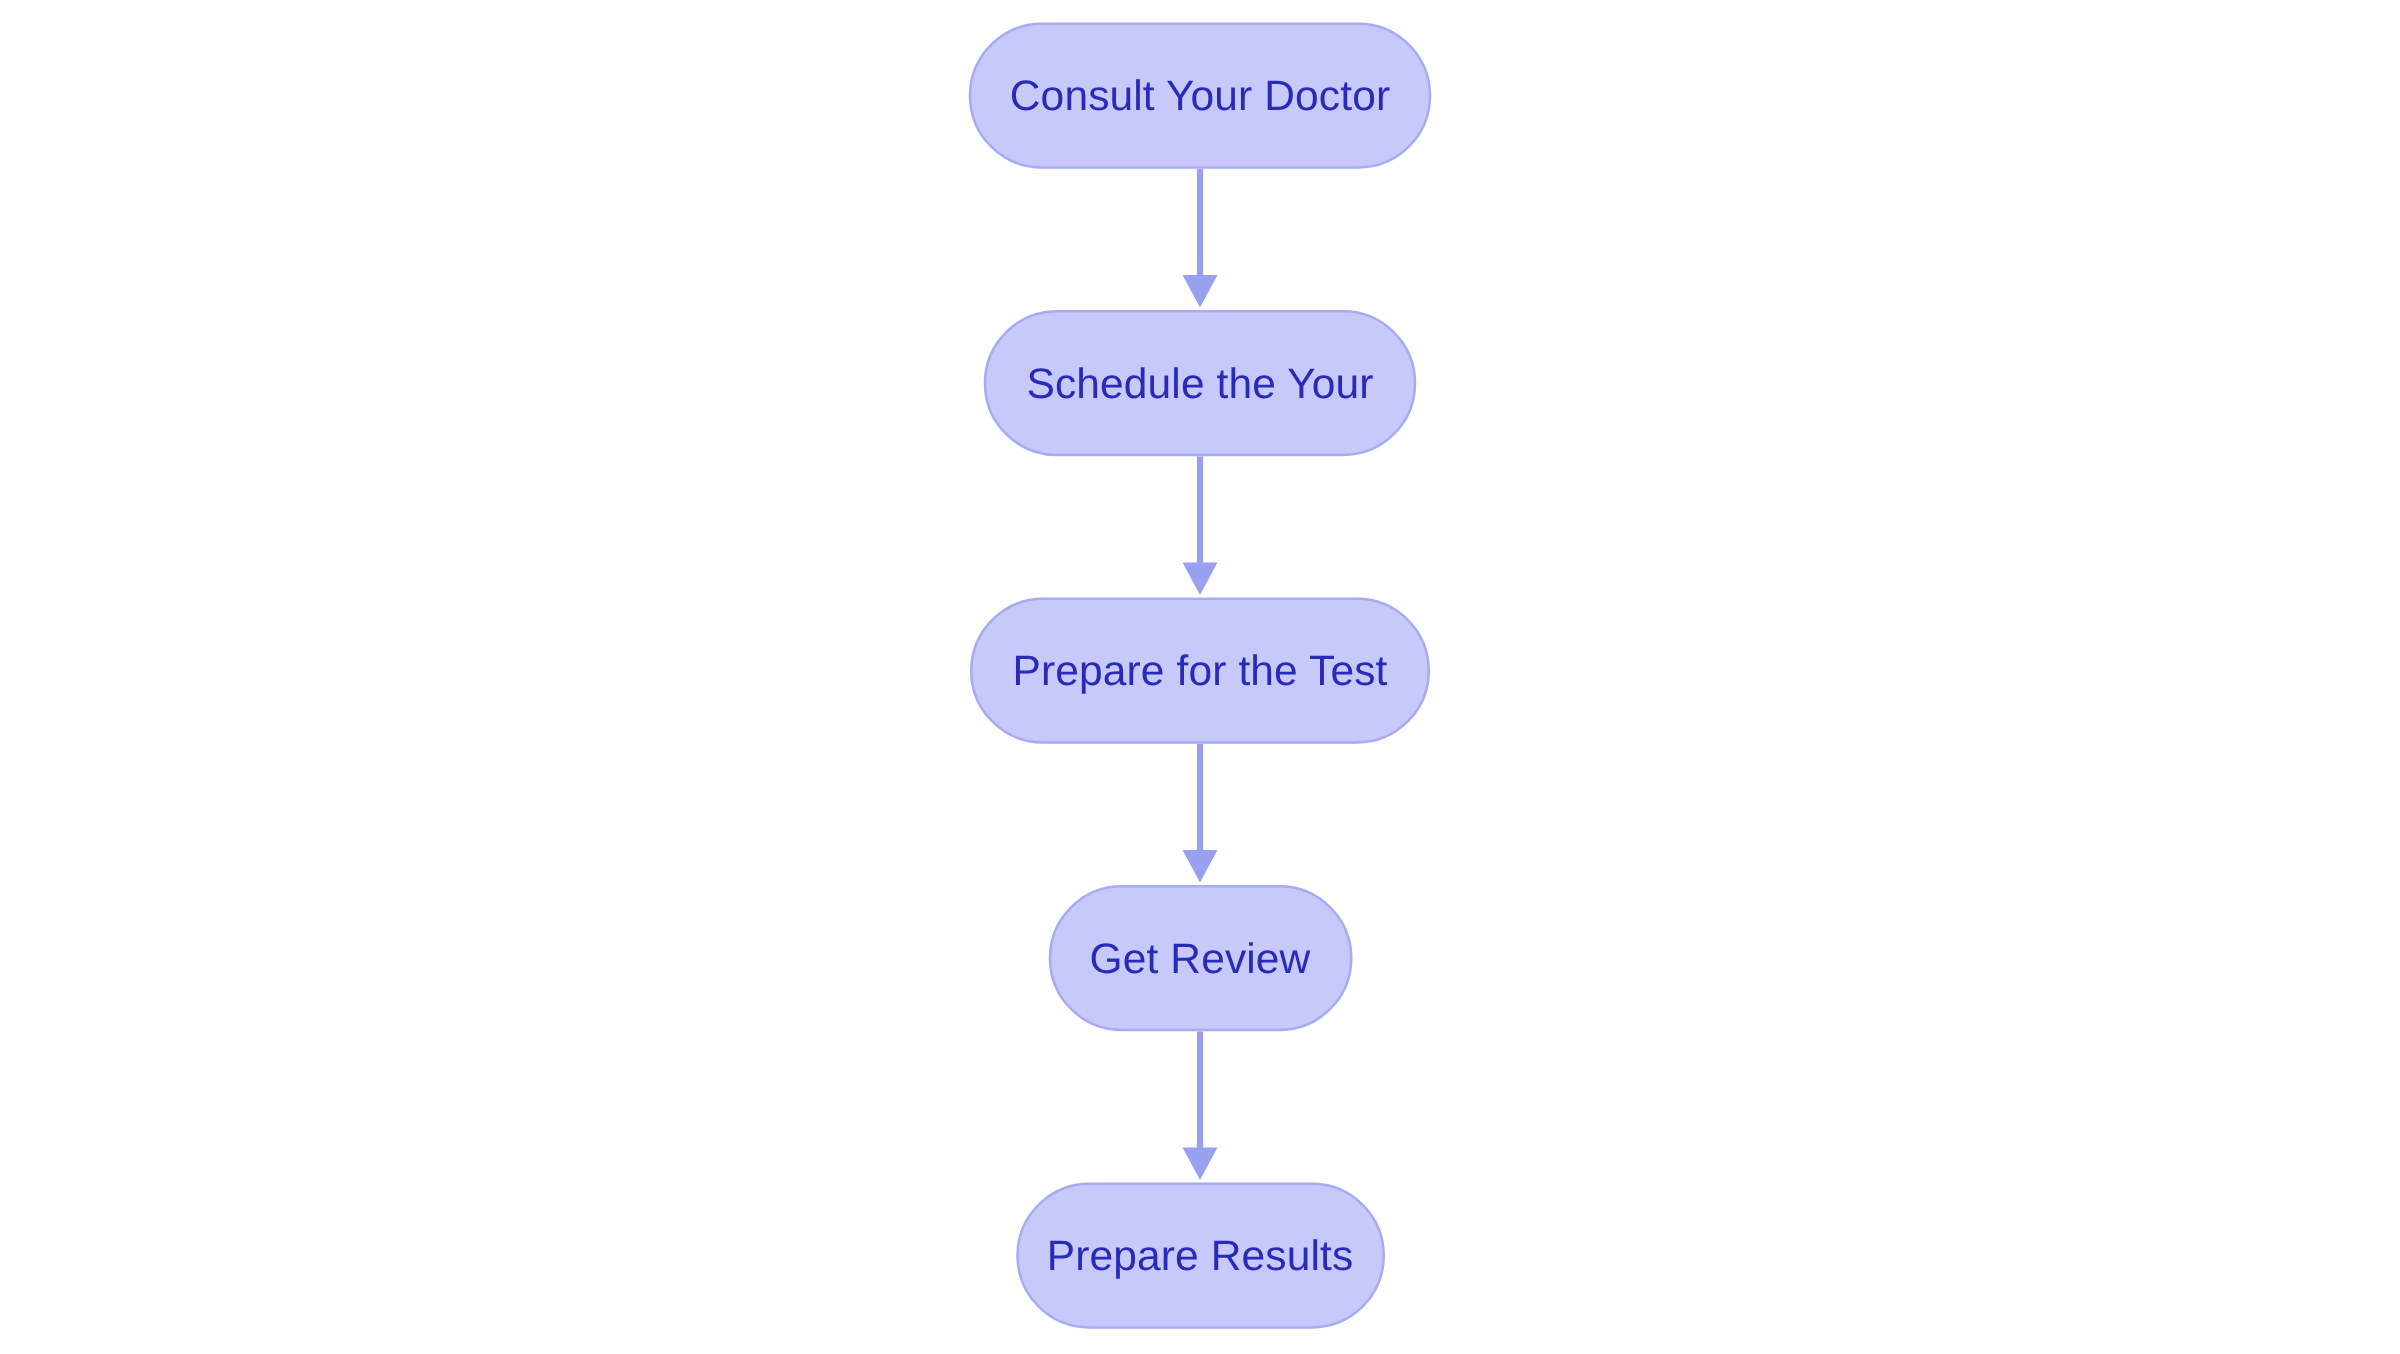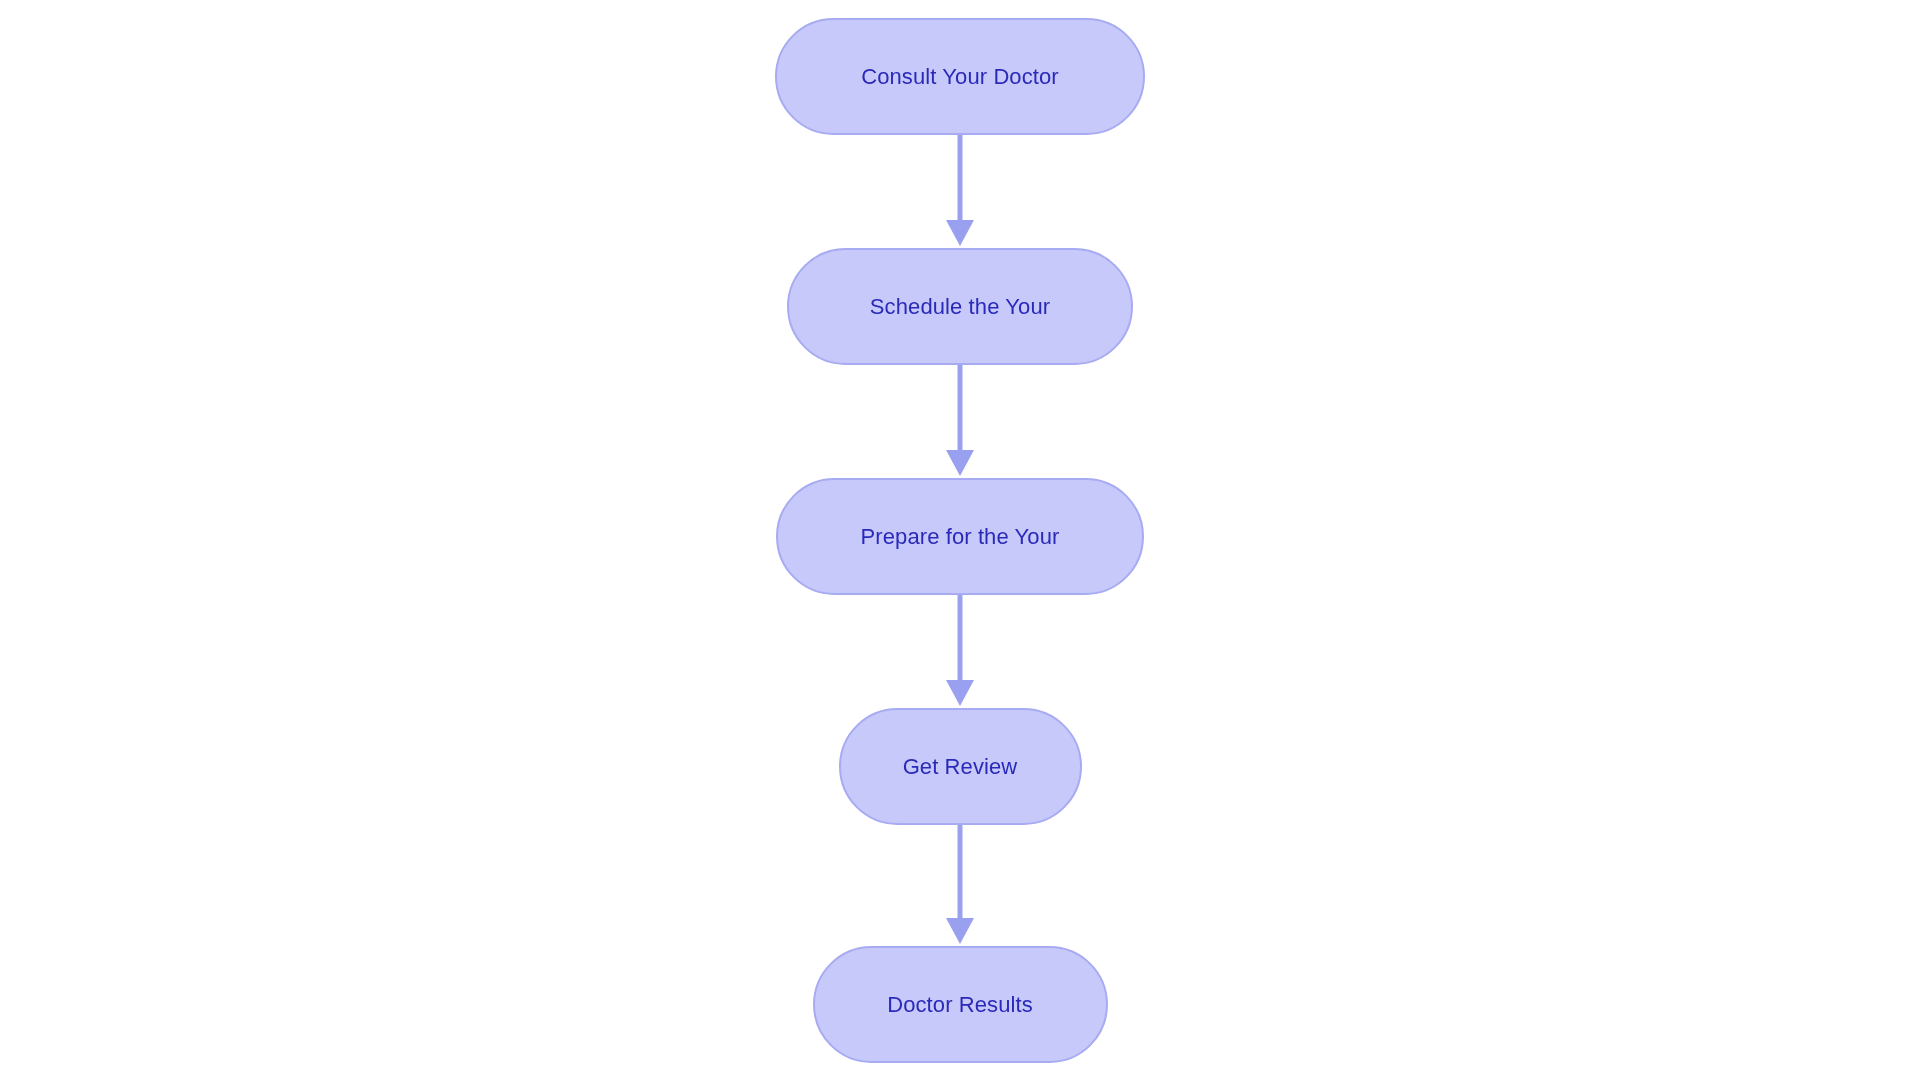--- a/index.html
+++ b/index.html
@@ -41,21 +41,21 @@
     justify-content: center;
     background: #c7c9fa;
     border: 2px solid #a7abf2;
     border-radius: 9999px;
     height: 117px;
     white-space: nowrap;
     flex: 0 0 auto;
   }
   .flow-node-label {
     color: #2a2ab8;
-    font-size: 22px;
+    font-size: 34px;
     font-weight: 400;
     letter-spacing: 0.1px;
     line-height: 1;
     font-family: "Liberation Sans", "DejaVu Sans", sans-serif;
   }
 
   
   .w-n0 { width: 370px; }
   .w-n1 { width: 346px; }
   .w-n2 { width: 368px; }
@@ -100,21 +100,21 @@
     </div>
 
     <div class="flow-connector" style="height:113px">
       <svg width="40" height="113" viewBox="0 0 40 113" xmlns="http://www.w3.org/2000/svg">
         <line x1="20" y1="0" x2="20" y2="87" stroke="#9aa0f0" stroke-width="5"></line>
         <polygon points="6,85 34,85 20,111" fill="#9aa0f0"></polygon>
       </svg>
     </div>
 
     <div class="flow-node w-n2">
-      <span class="flow-node-label">Prepare for the Your</span>
+      <span class="flow-node-label">Prepare for the Test</span>
     </div>
 
     <div class="flow-connector" style="height:113px">
       <svg width="40" height="113" viewBox="0 0 40 113" xmlns="http://www.w3.org/2000/svg">
         <line x1="20" y1="0" x2="20" y2="87" stroke="#9aa0f0" stroke-width="5"></line>
         <polygon points="6,85 34,85 20,111" fill="#9aa0f0"></polygon>
       </svg>
     </div>
 
     <div class="flow-node w-n3">
@@ -122,17 +122,17 @@
     </div>
 
     <div class="flow-connector" style="height:121px">
       <svg width="40" height="121" viewBox="0 0 40 121" xmlns="http://www.w3.org/2000/svg">
         <line x1="20" y1="0" x2="20" y2="95" stroke="#9aa0f0" stroke-width="5"></line>
         <polygon points="6,93 34,93 20,119" fill="#9aa0f0"></polygon>
       </svg>
     </div>
 
     <div class="flow-node w-n4">
-      <span class="flow-node-label">Doctor Results</span>
+      <span class="flow-node-label">Prepare Results</span>
     </div>
 
   </div>
 </div>
 
 </body></html>

